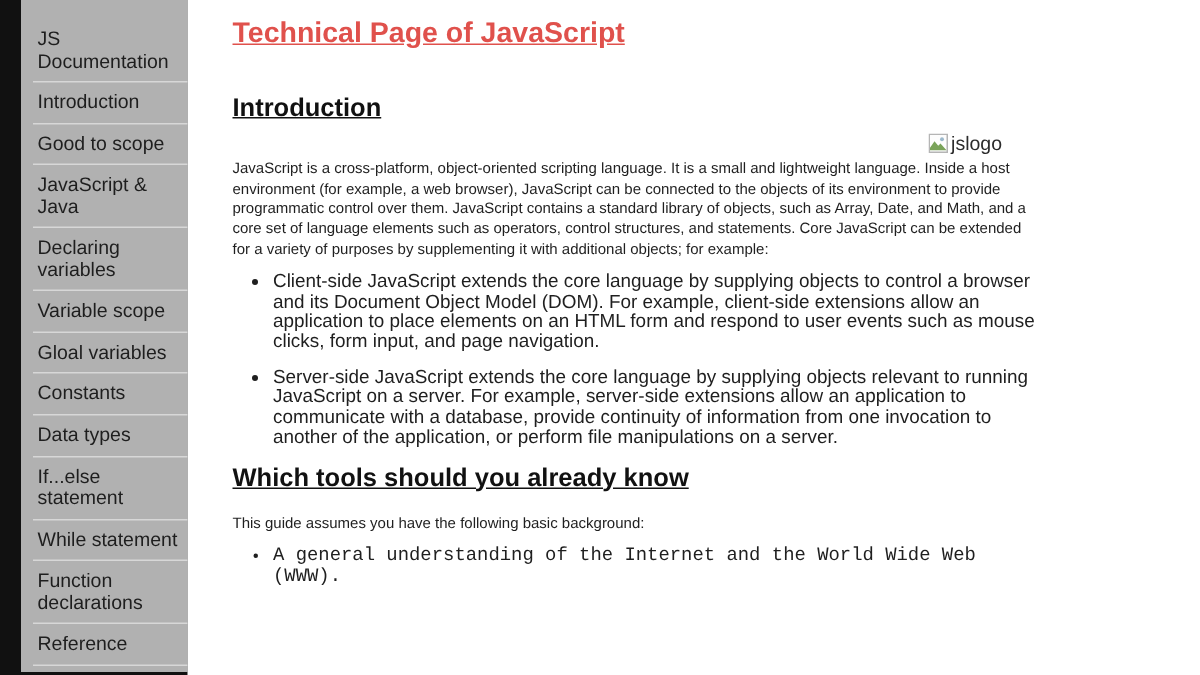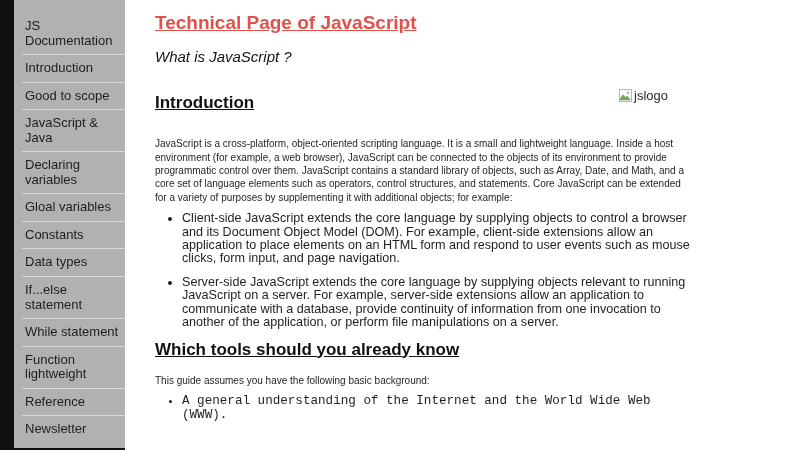--- a/index.html
+++ b/index.html
@@ -64,36 +64,36 @@
 
 <div class="app">
 
   <nav class="sidebar">
     <ul class="nav-list">
       <li class="nav-item">JS Documentation</li>
       <li class="nav-item">Introduction</li>
       <li class="nav-item">Good to scope</li>
       <li class="nav-item">JavaScript &amp; Java</li>
       <li class="nav-item">Declaring variables</li>
+      <li class="nav-item">Variable scope</li>
       <li class="nav-item">Gloal variables</li>
       <li class="nav-item">Constants</li>
       <li class="nav-item">Data types</li>
       <li class="nav-item">If...else statement</li>
       <li class="nav-item">While statement</li>
-      <li class="nav-item">Function lightweight</li>
+      <li class="nav-item">Function declarations</li>
       <li class="nav-item">Reference</li>
       <li class="nav-item">Newsletter</li>
     </ul>
   </nav>
 
   <main class="main">
 
     <h1 class="page-title">Technical Page of JavaScript</h1>
 
-    <p class="subtitle">What is JavaScript ?</p>
 
     <span class="jslogo">
       <span>
         <svg width="13" height="13" viewBox="0 0 13 13" aria-hidden="true">
           <rect x="0.5" y="0.5" width="12" height="12" fill="#fdfdfd" stroke="#b5b5b5"></rect>
           <circle cx="9" cy="3.8" r="1.3" fill="#9db9cc"></circle>
           <path d="M1 9.5 L4 5.2 L6.5 8.2 L8 6.6 L12 11.2 L1 11.2 Z" fill="#7aa35a"></path>
         </svg>
       </span>
       <span>jslogo</span>

